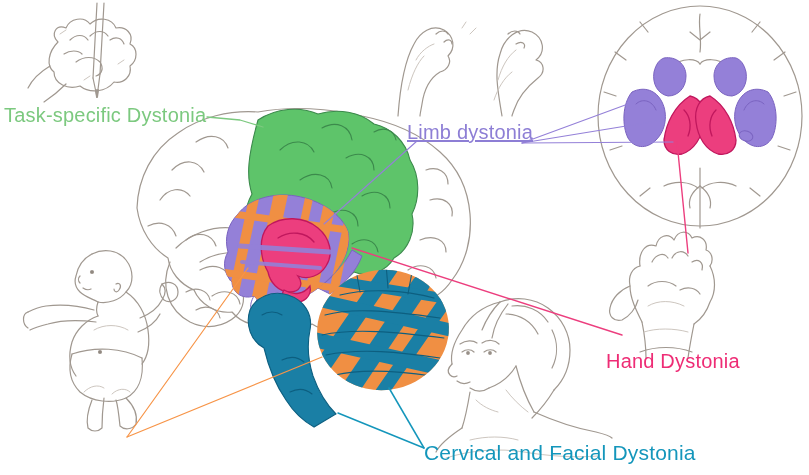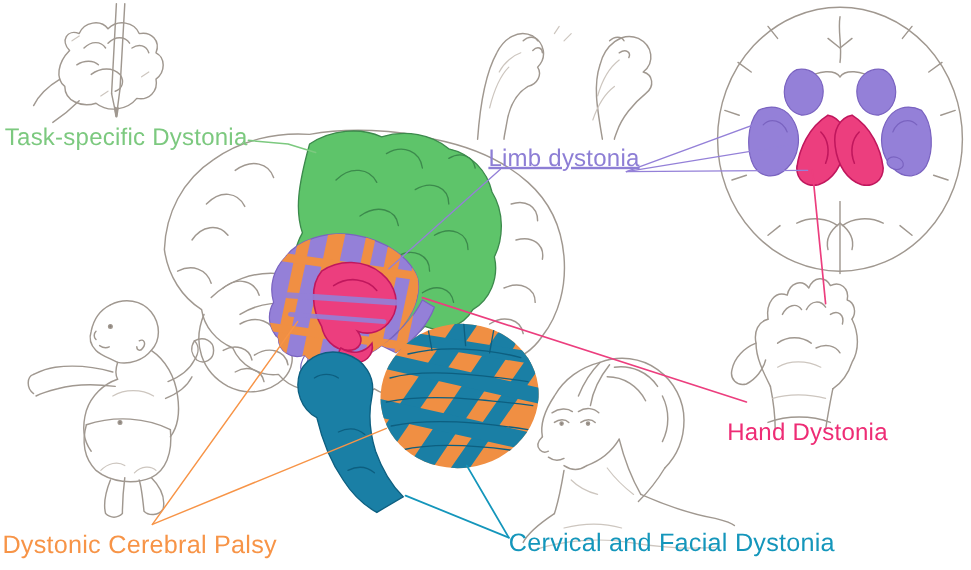--- a/index.html
+++ b/index.html
@@ -307,16 +307,15 @@
     <g class="ln s-tealline">
       <path d="M424,448 L338,413"></path>
       <path d="M424,448 L389,388"></path>
     </g>
   </g>
 </svg>
 
 <div class="cap cap-task">Task-specific Dystonia</div>
 <div class="cap cap-limb">Limb dystonia</div>
 <div class="cap cap-hand">Hand Dystonia</div>
-<div class="cap cap-palsy">Dystonic Cerebral Palsy</div>
 <div class="cap cap-cerv">Cervical and Facial Dystonia</div>
 
 </div>
 
 </body></html>

